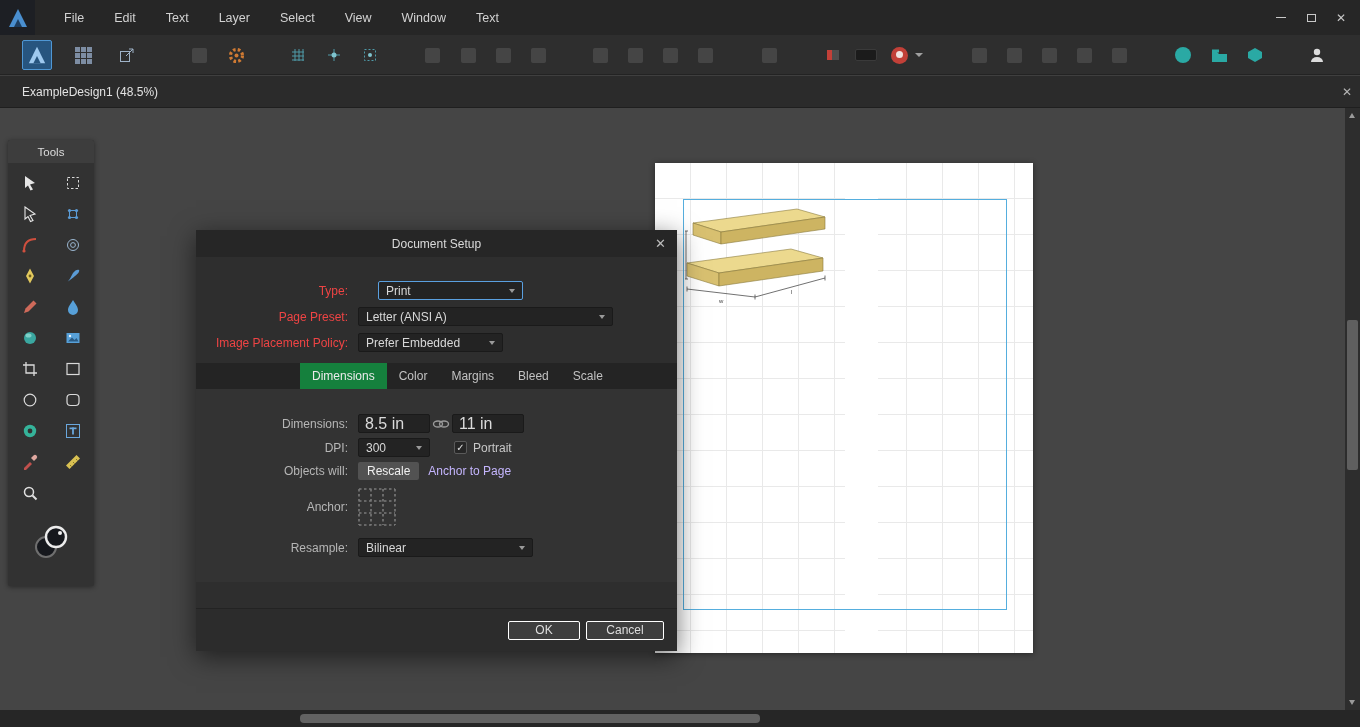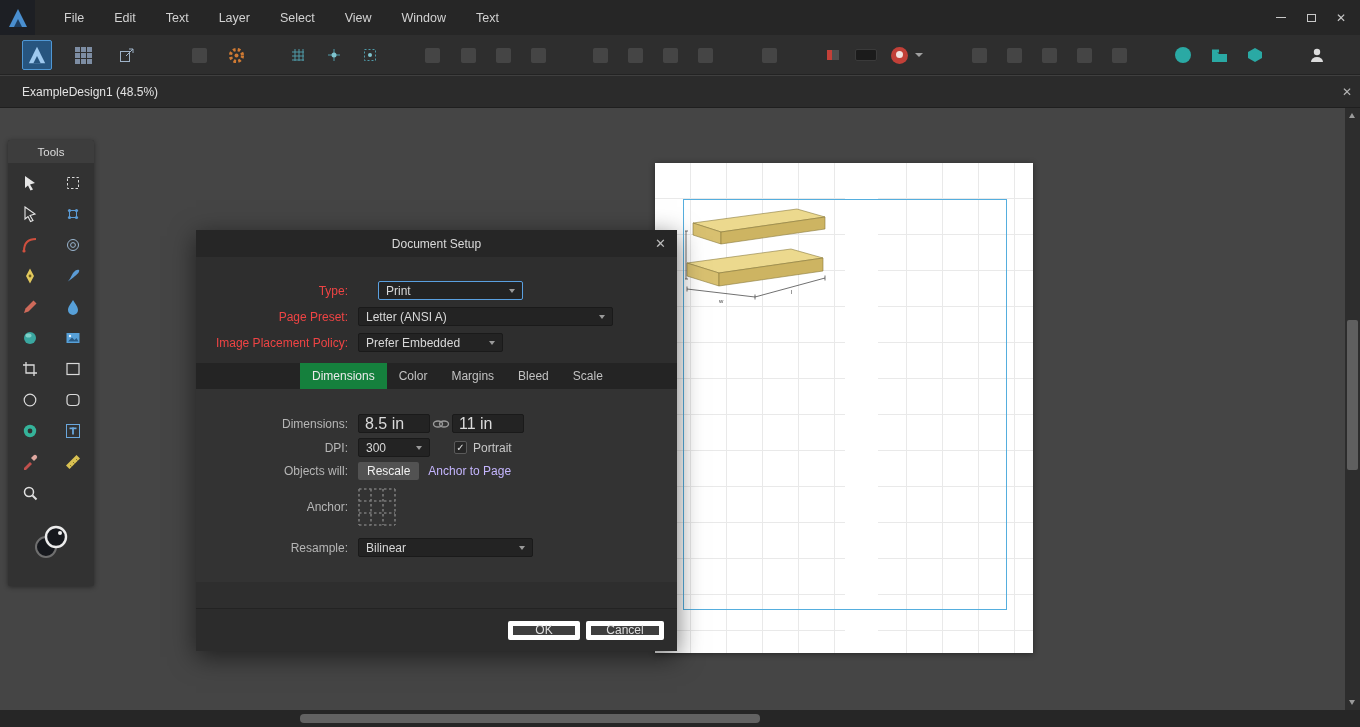--- a/index.html
+++ b/index.html
@@ -74,21 +74,21 @@
   .dim-input { width:72px; height:19px; background:#232323; border:1px solid #1a1a1a; border-radius:2px; color:#dadada; font-size:16px; padding:0 6px; font-family:"Liberation Sans", sans-serif; }
   .linkicon { width:22px; display:flex; justify-content:center; }
   .combo { position:relative; }
   .checkbox { width:13px; height:13px; background:#262626; border:1px solid #5a5a5a; border-radius:2px; display:flex; align-items:center; justify-content:center; color:#e0e0e0; font-size:10px; line-height:10px; margin-left:24px; cursor:pointer; }
   .cb-label { margin-left:6px; color:#c8c8c8; }
   .seg { display:flex; }
   .segbtn { height:18px; padding:0 9px; display:flex; align-items:center; color:#c4b5fd; cursor:pointer; border-radius:2px; }
   .segbtn.active { background:#525252; color:#f0f0f0;text-align:right; }
   .anchor-widget { width:38px; height:38px; cursor:pointer; }
   .dlg-foot { position:absolute; bottom:0; left:0; width:481px; height:43px; background:#2c2c2c; border-top:1px solid #232323; display:flex; align-items:center; justify-content:flex-end; padding-right:13px; gap:6px; }
-  .btn { height:19px; background:#3e3e3e; border:5px solid #ffffff; border-radius:2px; color:#dedede; display:flex; align-items:center; justify-content:center; font-size:12px; cursor:pointer; }
+  .btn { height:19px; background:#3e3e3e; border:1px solid #ffffff; border-radius:2px; color:#dedede; display:flex; align-items:center; justify-content:center; font-size:12px; cursor:pointer; }
   .btn-ok { width:72px; } .btn-cancel { width:78px; }
 
   .mb5{margin-bottom:5px;} .mb8{margin-bottom:8px;} .mb12{margin-bottom:12px;}
 
   
   .vscroll { position:absolute; right:0; top:108px; width:15px; height:602px; background:#2d2d2d; z-index:15; }
   .vthumb { position:absolute; left:2px; top:212px; width:11px; height:150px; background:#5f5f5f; border-radius:2px; }
   .sarrow-up { position:absolute; top:5px; left:4px; width:0; height:0; border-left:3.5px solid transparent; border-right:3.5px solid transparent; border-bottom:5px solid #9a9a9a; }
   .sarrow-dn { position:absolute; bottom:5px; left:4px; width:0; height:0; border-left:3.5px solid transparent; border-right:3.5px solid transparent; border-top:5px solid #9a9a9a; }
   .hscroll { position:absolute; left:0; bottom:0; width:1360px; height:17px; background:#262626; z-index:15; }

